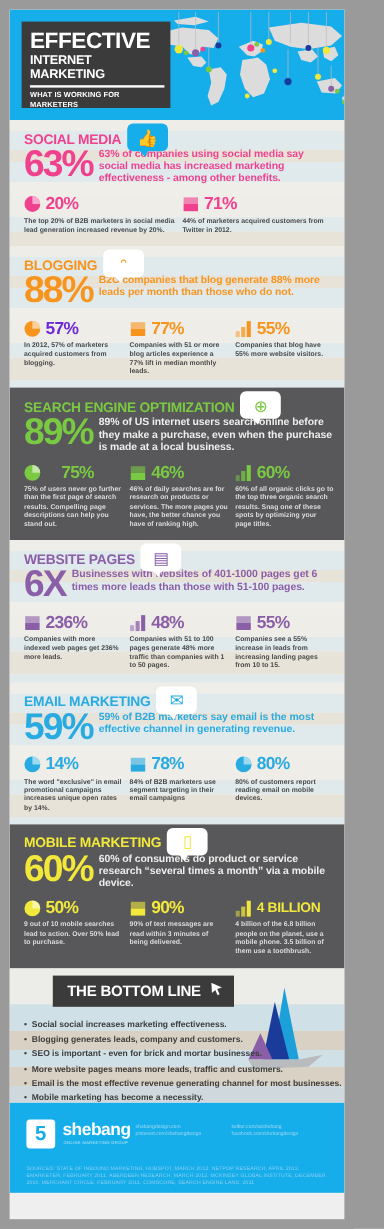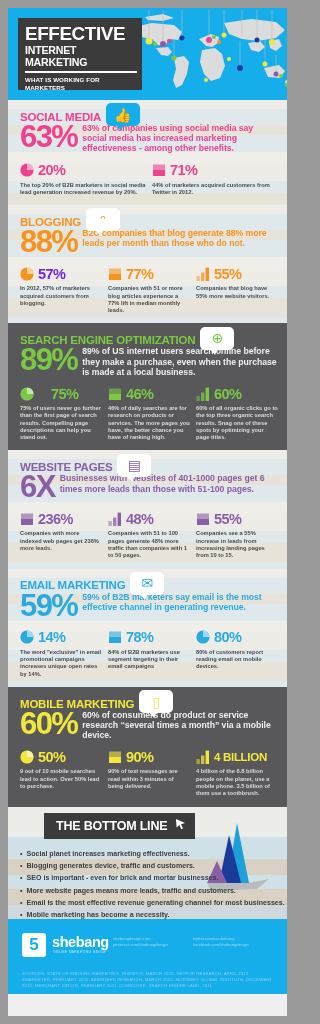--- a/index.html
+++ b/index.html
@@ -440,22 +440,22 @@
     </svg>
     <div class="bl-tag">
       <span>THE BOTTOM LINE</span>
       <span style="display:inline-block;margin-left:5px;">
         <svg width="9" height="11" viewBox="0 0 9 11">
             <polygon points="0,0 9,4 5,5.2 7,9.5 5.3,10.3 3.4,6 0.6,8.4" fill="#fff"></polygon>
           </svg>
       </span>
     </div>
     <ul class="bl-list" id="bl-list">
-        <li>Social planet increases marketing effectiveness.</li>
-        <li>Blogging generates device, traffic and customers.</li>
+        <li>Social social increases marketing effectiveness.</li>
+        <li>Blogging generates leads, company and customers.</li>
         <li>SEO is important - even for brick and mortar businesses.</li>
         <li>More website pages means more leads, traffic and customers.</li>
         <li>Email is the most effective revenue generating channel for most businesses.</li>
         <li>Mobile marketing has become a necessity.</li>
       </ul>
   </div>
 
   <div class="footer">
     <div class="logo">
       <div class="five">5</div>

